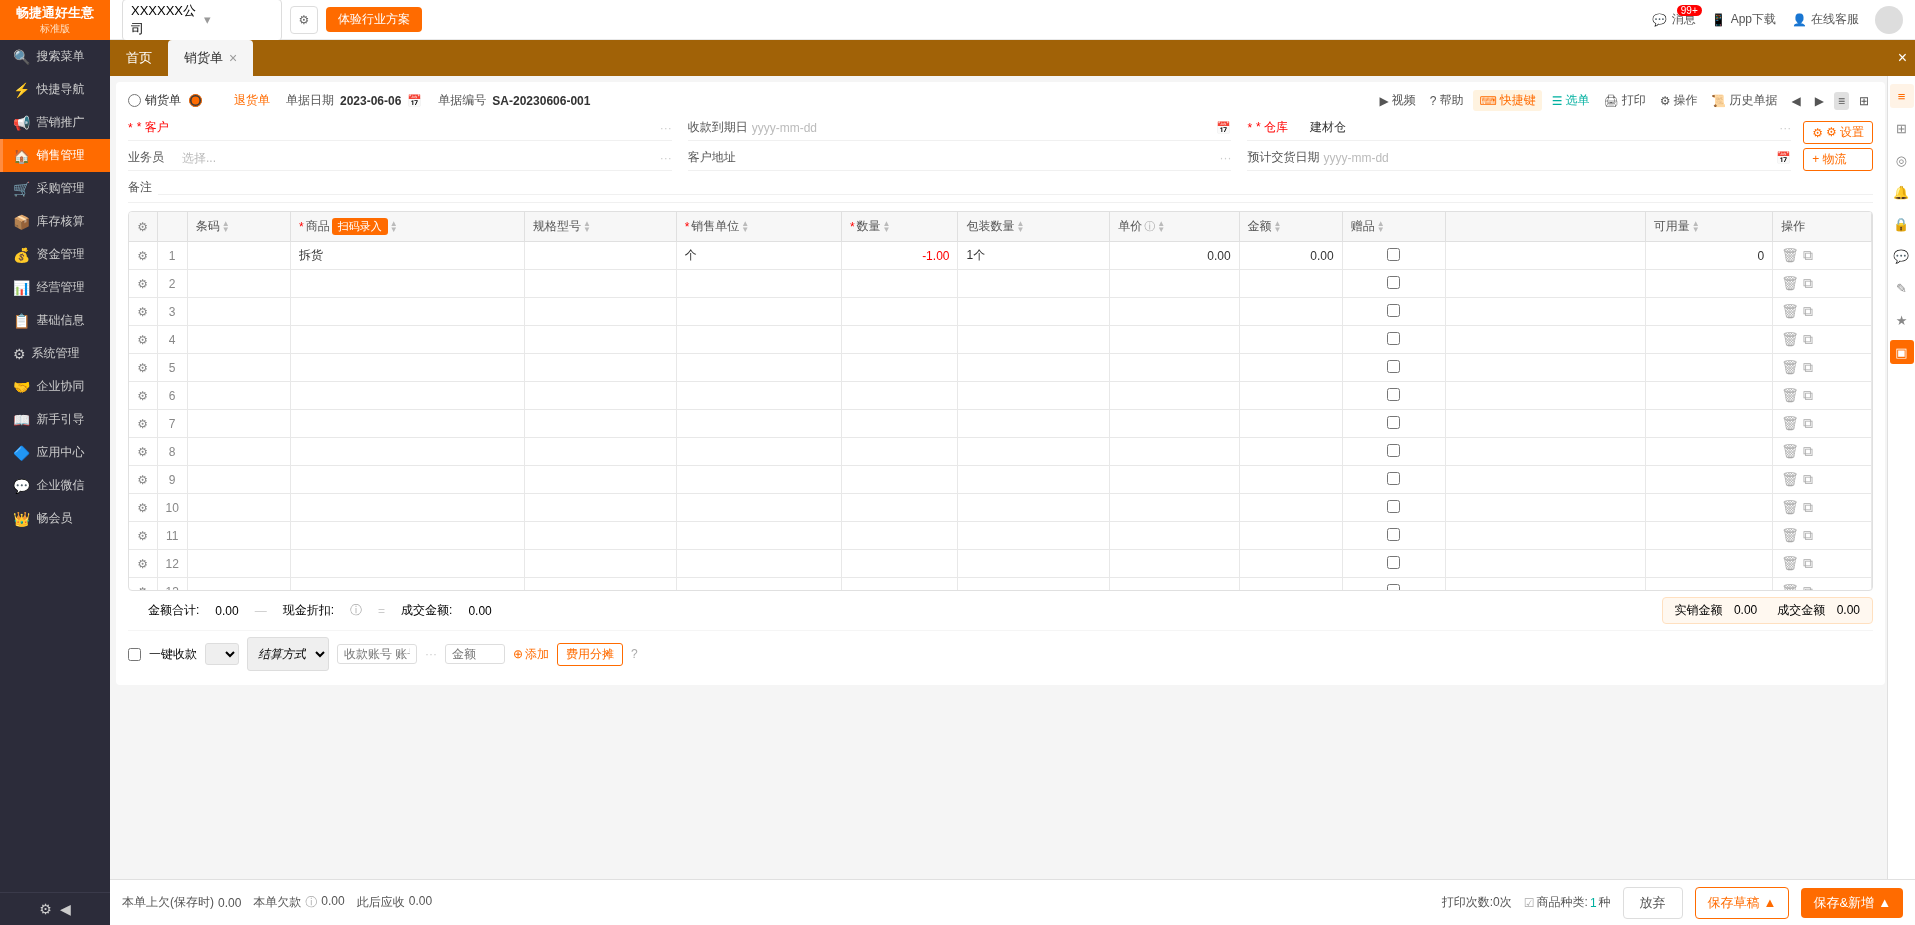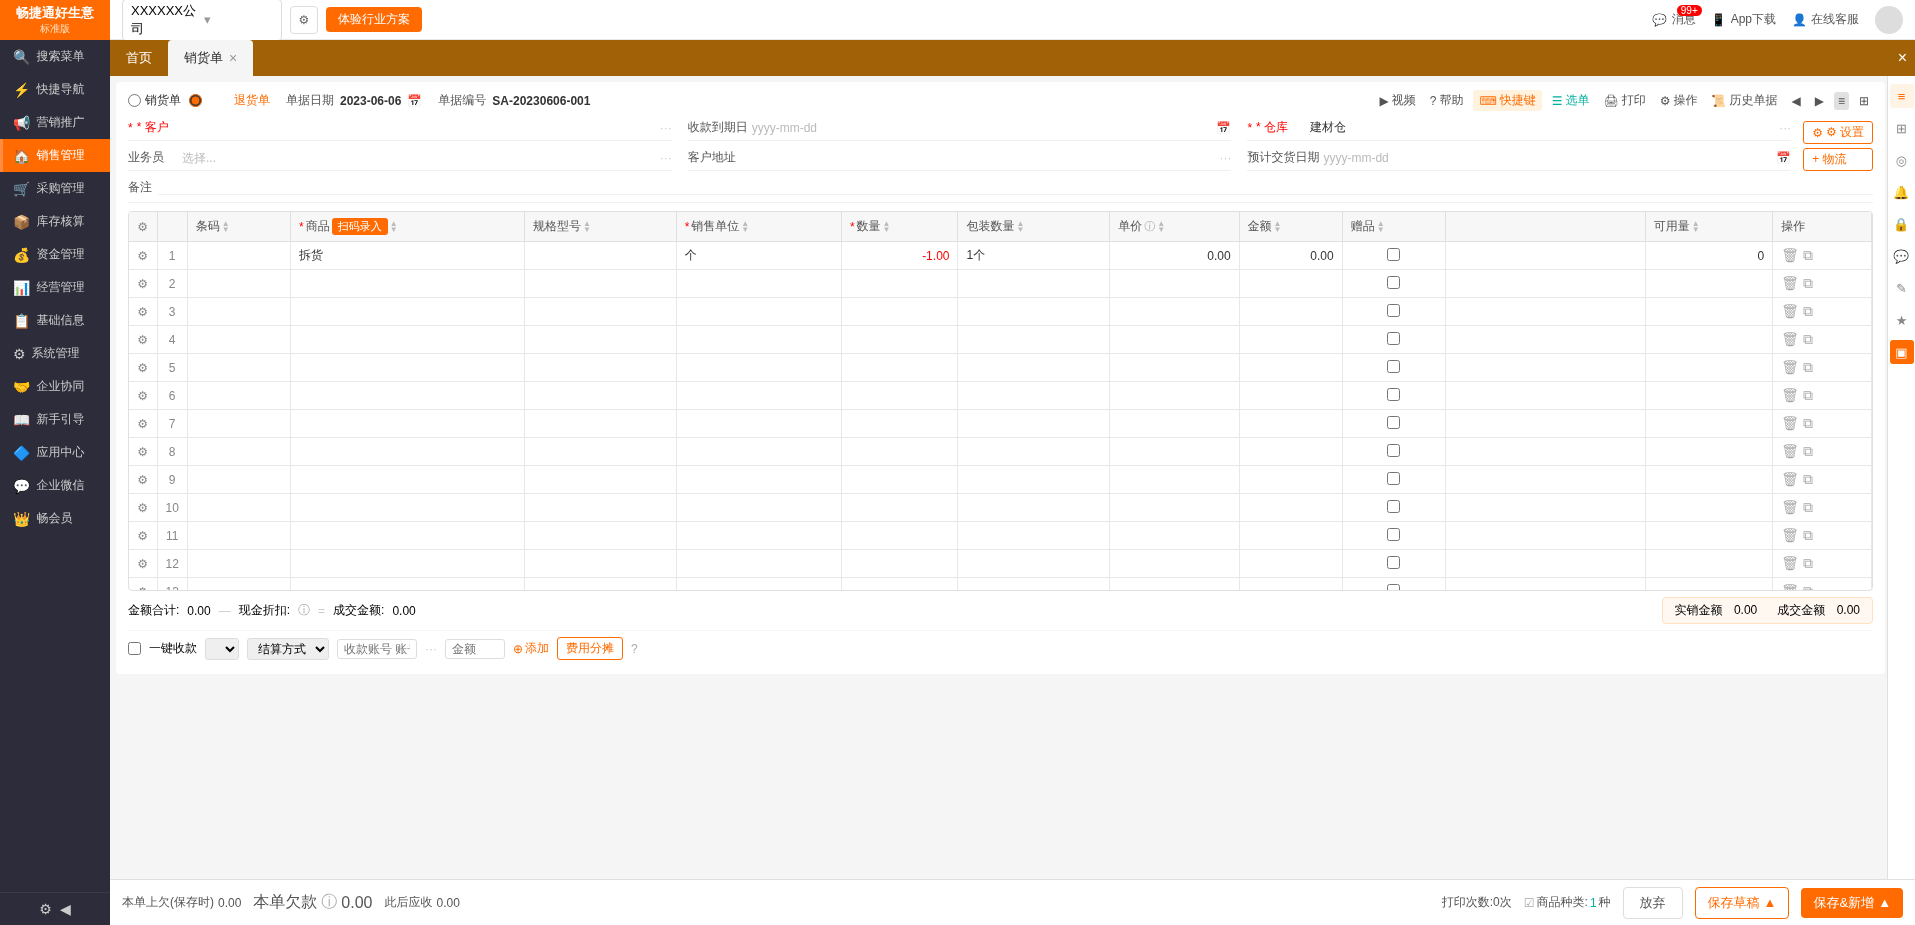--- a/index.html
+++ b/index.html
@@ -708,21 +708,21 @@
         <span class="action-icon">🗑</span>
         <span class="action-icon">⧉</span>
       </div>
     </td>
   </tr>
             </tbody>
 
         </table>
       </div>
 
-      <div style="display:flex; align-items:center; gap:8px; padding:6px 0; flex-wrap:wrap;">
+      <div style="display:flex; align-items:center; gap:16px; padding:6px 0; flex-wrap:wrap;margin-left:20px;">
         <span>金额合计:</span>
         <span>0.00</span>
         <span style="color:#ccc;">—</span>
         <span>现金折扣:</span>
         <span style="color:#aaa;cursor:pointer;">ⓘ</span>
         <span style="color:#ccc;">=</span>
         <span>成交金额:</span>
         <span>0.00</span>
 
         <div style="margin-left:auto; background:#fff8f0; padding:4px 12px; border:1px solid #ffe0c0; border-radius:4px;">
@@ -738,47 +738,47 @@
           </div>
         </div>
       </div>
 
       <div style="display:flex; align-items:center; gap:8px; padding:6px 0; border-top:1px solid #f5f5f5;">
         <input type="checkbox" style="">
         <span>一键收款</span>
         <select style="border:1px solid #ddd;border-radius:3px;padding:2px 6px;font-size:12px;">
           <option value="结算方式"></option>
         </select>
-        <select style="border:1px solid #ddd;border-radius:3px;padding:2px 6px;font-size:12px;">
+        <select style="border:1px solid #ddd;border-radius:3px;padding:8px 6px;font-size:12px;font-style:italic;">
           <option>结算方式</option>
         </select>
         <input type="text" style="border: 1px solid rgb(221, 221, 221); border-radius: 3px; padding: 2px 6px; font-size: 12px; width: 80px;" placeholder="收款账号 账号">
         <span style="color:#ccc;">···</span>
         <input type="text" style="border: 1px solid rgb(221, 221, 221); border-radius: 3px; padding: 2px 6px; font-size: 12px; width: 60px;" placeholder="金额">
         <div class="add-btn">
           <span style="color:#ff6b00;">⊕</span>
           <span>添加</span>
         </div>
         <button class="split-btn">费用分摊</button>
         <span class="help-icon">?</span>
       </div>
     </div>
   </div>
 
   <div style="background:#fff; padding:6px 12px; display:flex; align-items:center; gap:12px; border-top:1px solid #e0e0e0; height:46px; flex-shrink:0;">
     <div style="display:flex;align-items:center;gap:4px;color:#555;font-size:12px;">
       <span>本单上欠(保存时)</span>
       <span style="font-weight:500;">0.00</span>
     </div>
-    <div style="display:flex;align-items:center;gap:4px;color:#555;font-size:16px;">
+    <div style="display:flex;align-items:flex-start;gap:4px;color:#555;font-size:12px;">
       <span>本单欠款</span>
       <span style="color:#aaa;cursor:pointer;">ⓘ</span>
       <span style="font-weight:500;">0.00</span>
     </div>
-    <div style="display:flex;align-items:center;gap:4px;color:#555;font-size:12px;">
+    <div style="display:flex;gap:4px;color:#555;font-size:12px;">
       <span>此后应收</span>
       <span style="font-weight:500;">0.00</span>
     </div>
     <div style="margin-left:auto;display:flex;align-items:center;gap:12px;">
       <span style="color:#555;font-size:12px;">打印次数:0次</span>
       <div style="display:flex;align-items:center;gap:2px;color:#555;font-size:12px;">
         <span style="color:#aaa;">☑</span>
         <span>商品种类:</span>
         <span style="color:#00b0a0;cursor:pointer;">1</span>
         <span>种</span>

